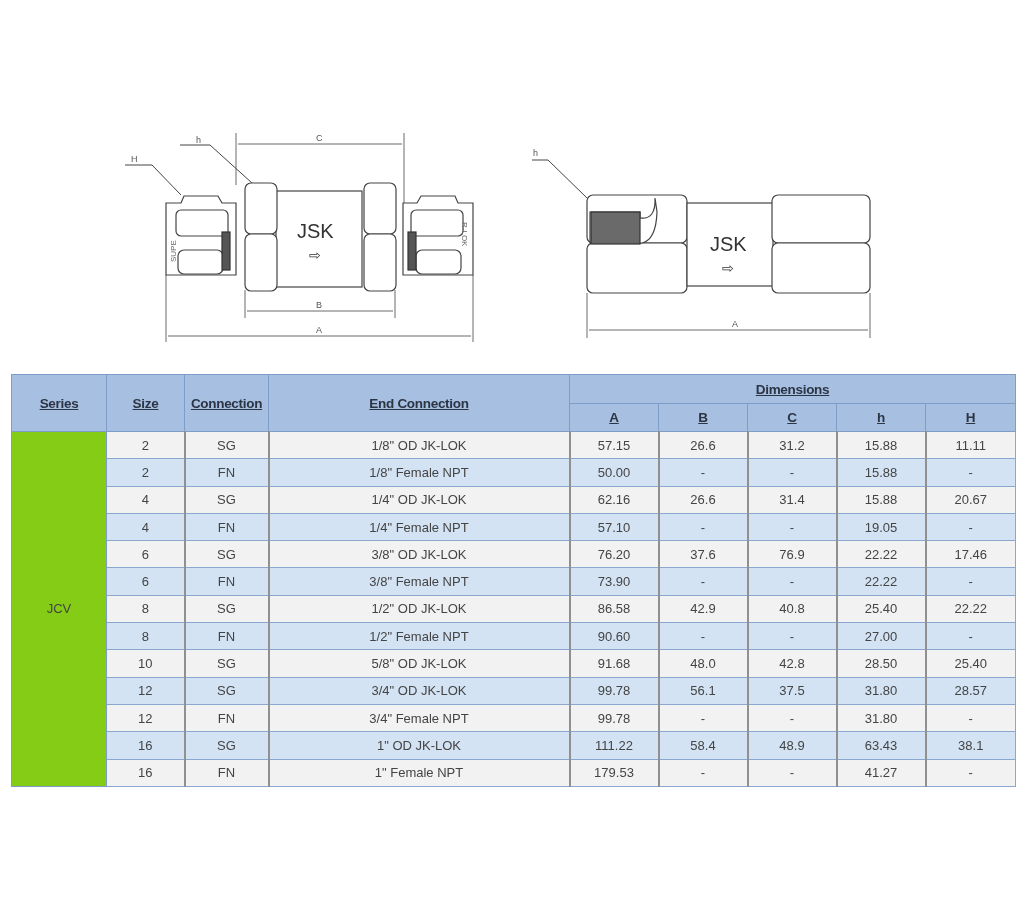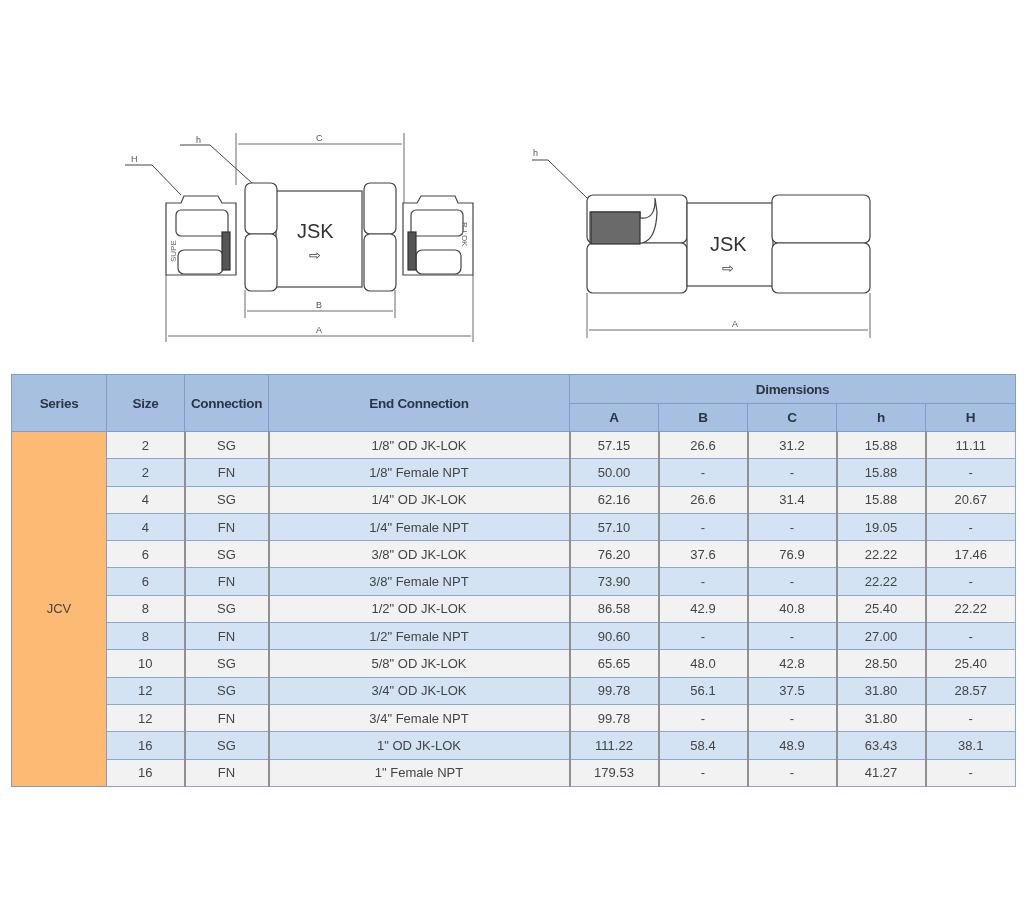--- a/index.html
+++ b/index.html
@@ -5,25 +5,25 @@
   html, body { margin: 0; padding: 0; background: #ffffff; }
   body { width: 1024px; height: 922px; position: relative; overflow: hidden; font-family: "Liberation Sans", sans-serif; color: #333; }
   .drawing { position: absolute; left: 0; top: 0; width: 1024px; height: 360px; }
   .drawing svg { position: absolute; left: 0; top: 0; }
   .dim-label { font-family: "Liberation Sans", sans-serif; font-size: 9px; fill: #555; }
   .brand { font-family: "Liberation Sans", sans-serif; font-size: 20px; fill: #333; }
   .side-text { font-family: "Liberation Sans", sans-serif; font-size: 8px; fill: #666; }
 
   table.spec { position: absolute; left: 11px; top: 374px; width: 1004px; border-collapse: collapse; table-layout: fixed; font-size: 13px; }
   table.spec th, table.spec td { border: 1.5px solid #7e9dc9; text-align: center; padding: 0; height: 26.3px; }
-  table.spec th { background: #a7bfe0; color: #2b3544; font-weight: bold; font-size: 13.5px; letter-spacing: -0.3px; }
+  table.spec th { background: #a7bfe0; color: #2b3544; font-weight: bold; font-size: 13.5px; letter-spacing: -0.3px; text-decoration: underline; }
   table.spec tr.head1 th { height: 28px; }
   table.spec tr.head2 th { height: 27px; }
   table.spec td { color: #444; font-size: 13px; }
-  table.spec td.series { background: #fdba74; color: #444; }
+  table.spec td.series { background: #84cc16; color: #444; }
   table.spec tr.odd td:not(.series) { background: #f2f2f2; }
   table.spec tr.even td:not(.series) { background: #d3e3f4; }
   table.spec td.cell { border-color: #8aa7d0; }
   table.spec td.sep-l { border-left: 2px solid #909090; }
 </style>
 </head>
 <body>
 
 <div class="drawing">
   <svg width="1024" height="360" viewBox="0 0 1024 360">
@@ -206,21 +206,21 @@
         <td class="cell sep-l">90.60</td>
         <td class="cell sep-l">-</td>
         <td class="cell sep-l">-</td>
         <td class="cell sep-l">27.00</td>
         <td class="cell sep-l">-</td>
       </tr>
       <tr class="odd">
         <td class="cell">10</td>
         <td class="cell sep-l">SG</td>
         <td class="cell sep-l">5/8" OD JK-LOK</td>
-        <td class="cell sep-l">65.65</td>
+        <td class="cell sep-l">91.68</td>
         <td class="cell sep-l">48.0</td>
         <td class="cell sep-l">42.8</td>
         <td class="cell sep-l">28.50</td>
         <td class="cell sep-l">25.40</td>
       </tr>
       <tr class="even">
         <td class="cell">12</td>
         <td class="cell sep-l">SG</td>
         <td class="cell sep-l">3/4" OD JK-LOK</td>
         <td class="cell sep-l">99.78</td>

